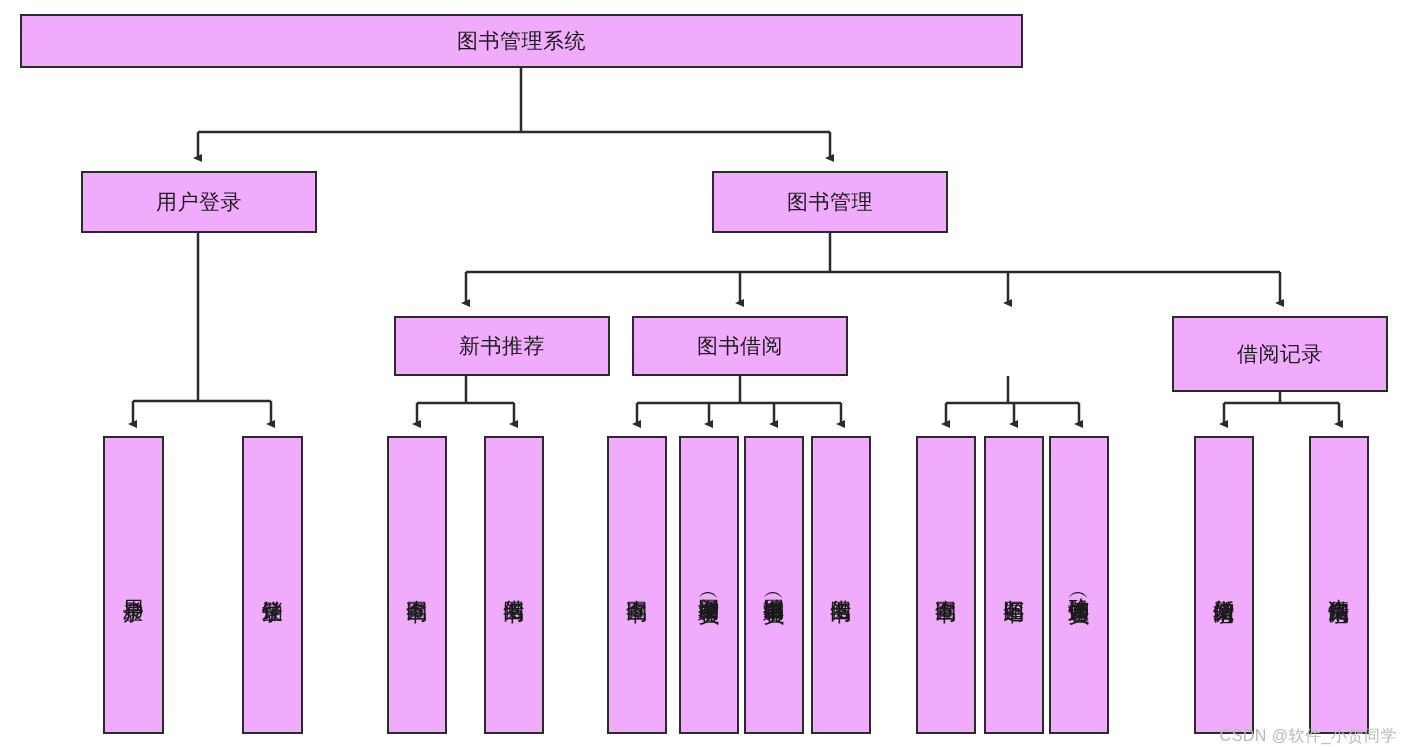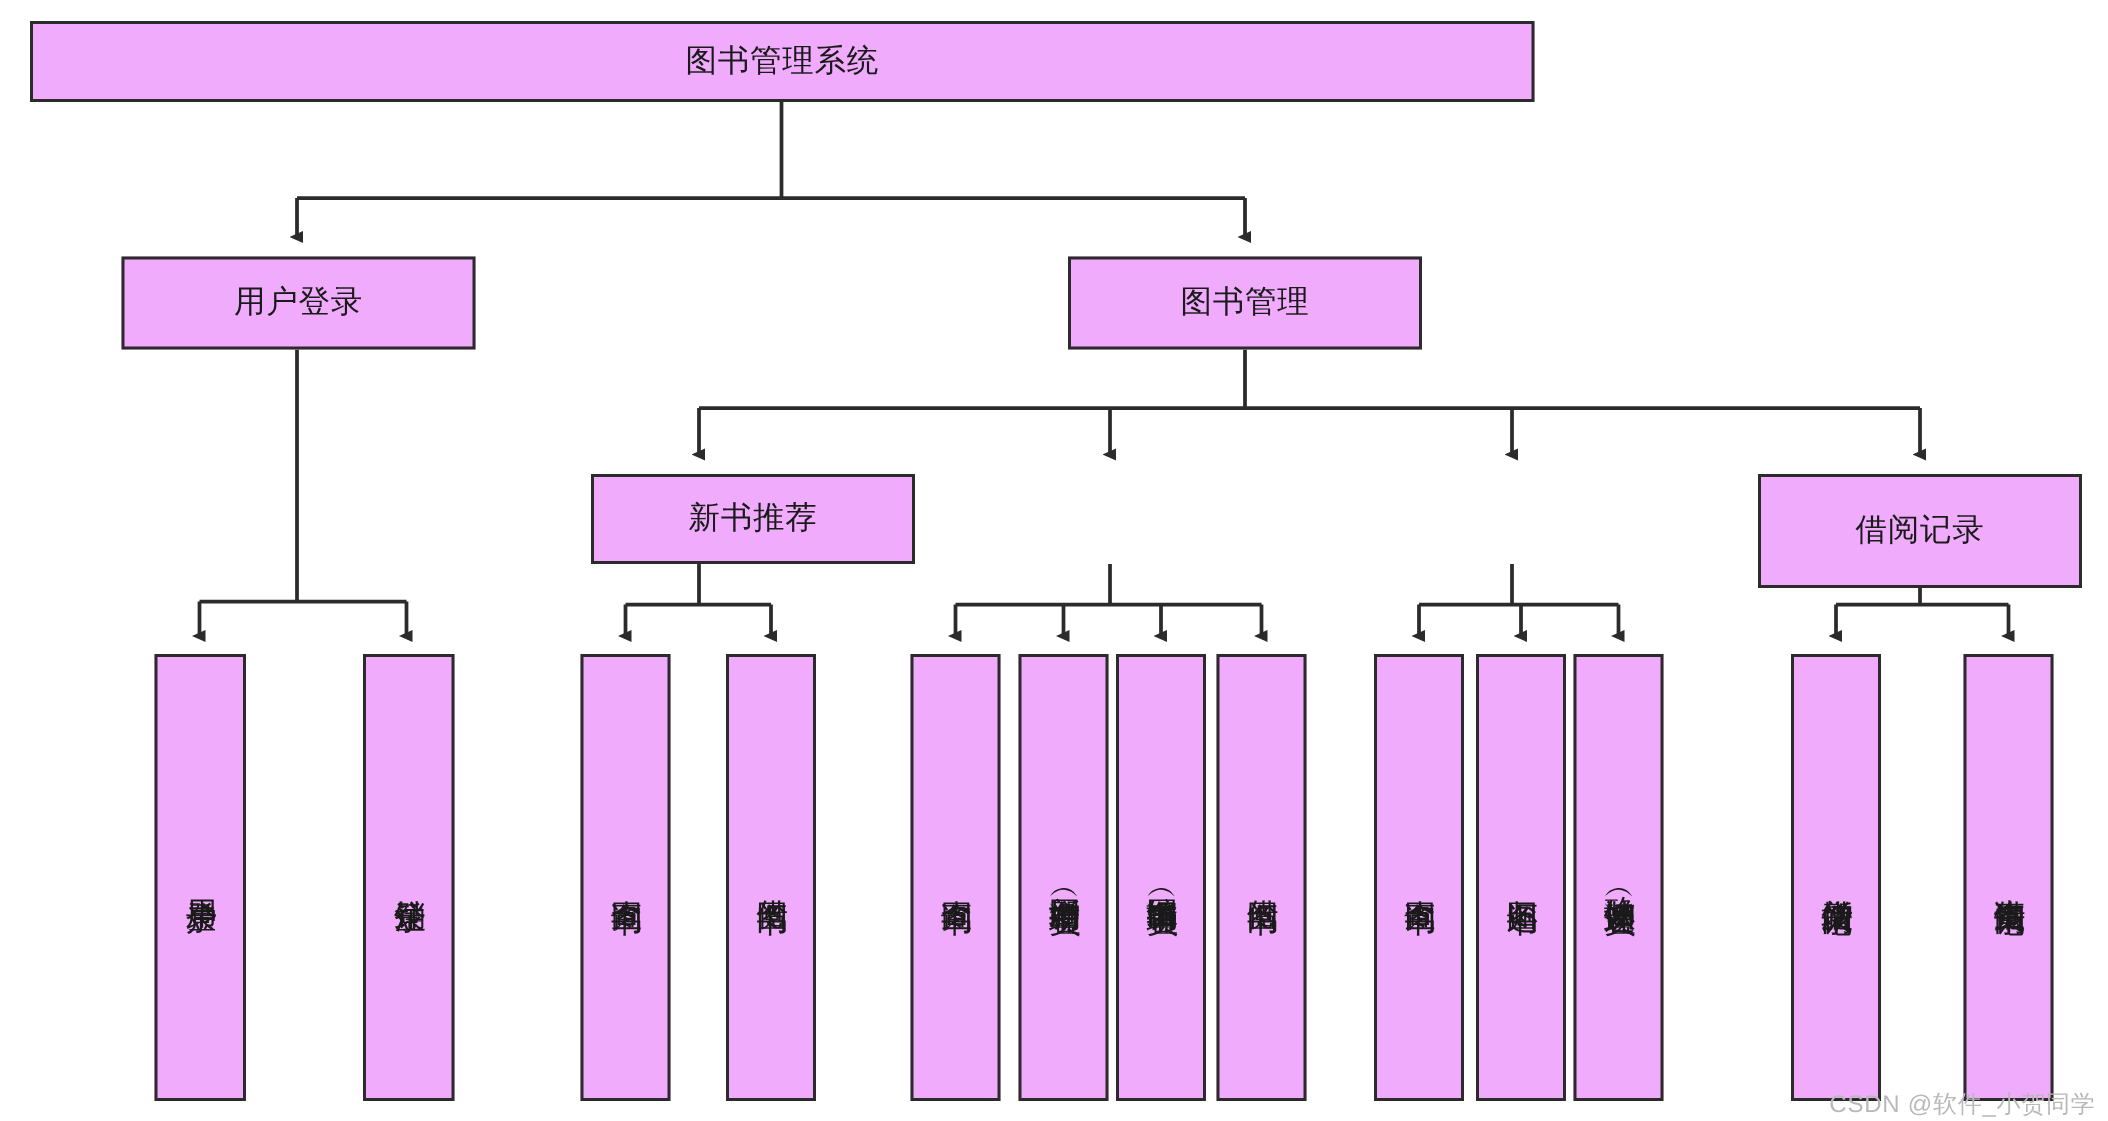--- a/index.html
+++ b/index.html
@@ -126,20 +126,23 @@
   <div class="node horiz" style="left:81px; top:171px; width:236px; height:62px;">
     <span class="lbl">用户登录</span>
   </div>
   <div class="node horiz" style="left:712px; top:171px; width:236px; height:62px;">
     <span class="lbl">图书管理</span>
   </div>
 
   <div class="node horiz" style="left:362px; top:316px; width:216px; height:60px;margin-left:32px;">
     <span class="lbl">新书推荐</span>
   </div>
+  <div class="node horiz" style="left:632px; top:316px; width:216px; height:60px;">
+    <span class="lbl">图书借阅</span>
+  </div>
   <div class="node horiz" style="left:1172px; top:316px; width:216px; height:76px;">
     <span class="lbl">借阅记录</span>
   </div>
 
   <div class="node vert" style="left:103px; top:436px; width:61px; height:298px;">
     <span class="lbl">用户登录</span>
   </div>
   <div class="node vert" style="left:242px; top:436px; width:61px; height:298px;">
     <span class="lbl">注销登录</span>
   </div>

